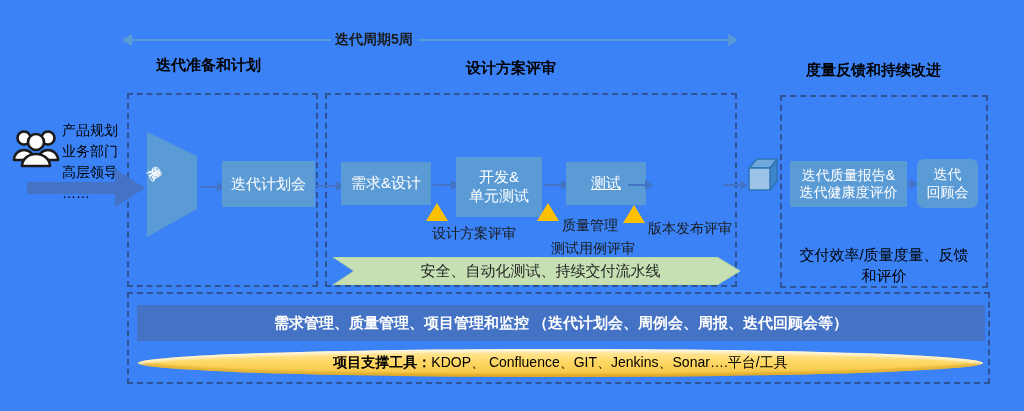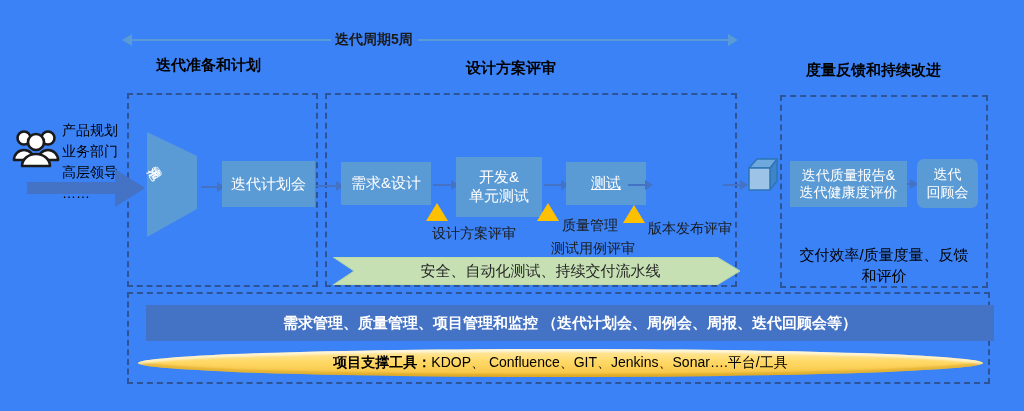--- a/index.html
+++ b/index.html
@@ -128,20 +128,20 @@
   </svg>
 
   <div class="pbox small" style="left:790px;top:161px;width:117px;height:46px;">迭代质量报告&amp;
 迭代健康度评价</div>
   <div class="harrow" style="left:907px;top:183px;width:3px;"></div>
   <div class="pbox small" style="left:917px;top:159px;width:61px;height:49px;border-radius:7px;">迭代
 回顾会</div>
   <div class="mnote" style="left:786px;top:228px;width:196px;margin-top:16px;">交付效率/质量度量、反馈
 和评价</div>
 
-  <div class="mgmt-bar" style="left:137px;top:305px;width:848px;height:36px;margin-left:9px;">需求管理、质量管理、项目管理和监控 （迭代计划会、周例会、周报、迭代回顾会等）</div>
+  <div class="mgmt-bar" style="left:137px;top:305px;width:848px;height:36px;">需求管理、质量管理、项目管理和监控 （迭代计划会、周例会、周报、迭代回顾会等）</div>
 
   <div class="tools" style="left:138px;top:349px;width:845px;height:28px;">
     <b>项目支撑工具：</b>
       <span>KDOP、 Confluence、GIT、Jenkins、Sonar….平台/工具</span>
   </div>
 
 </div>
 
 </body></html>

